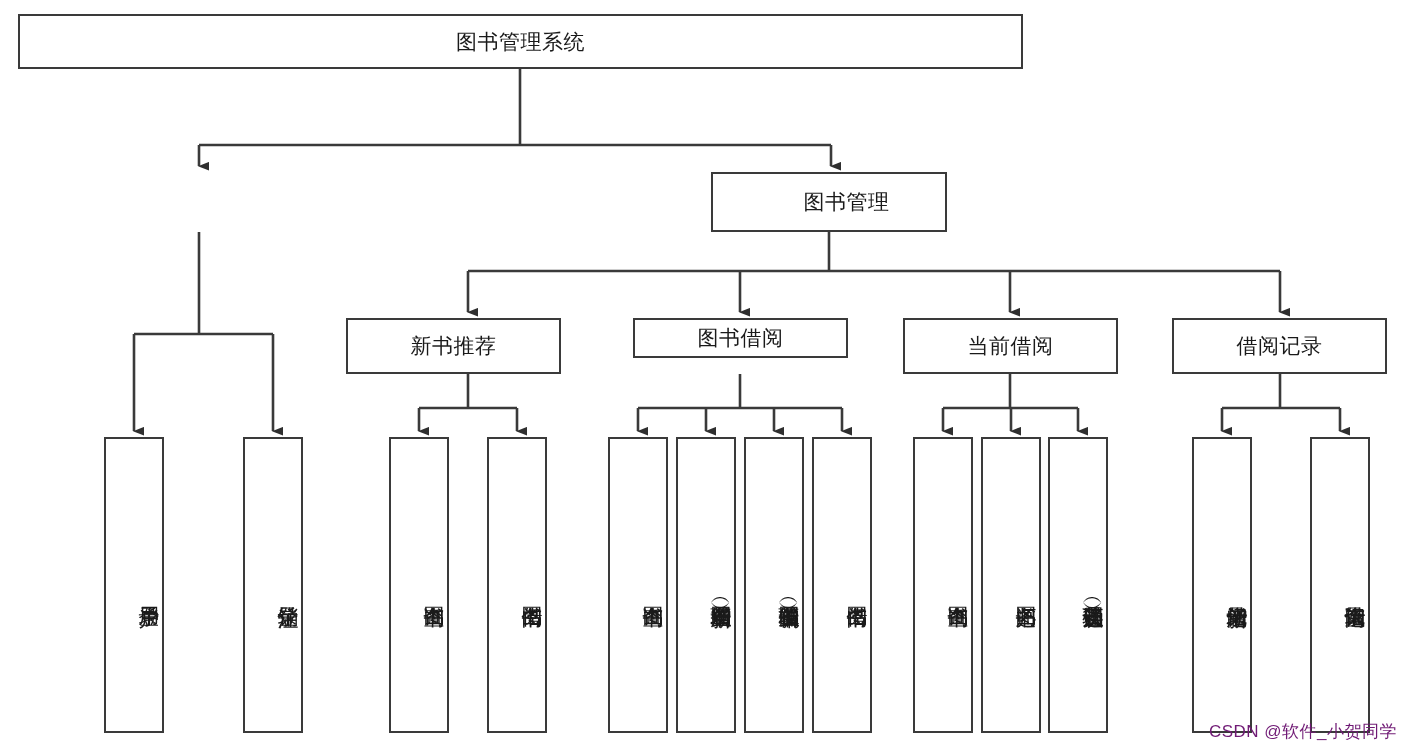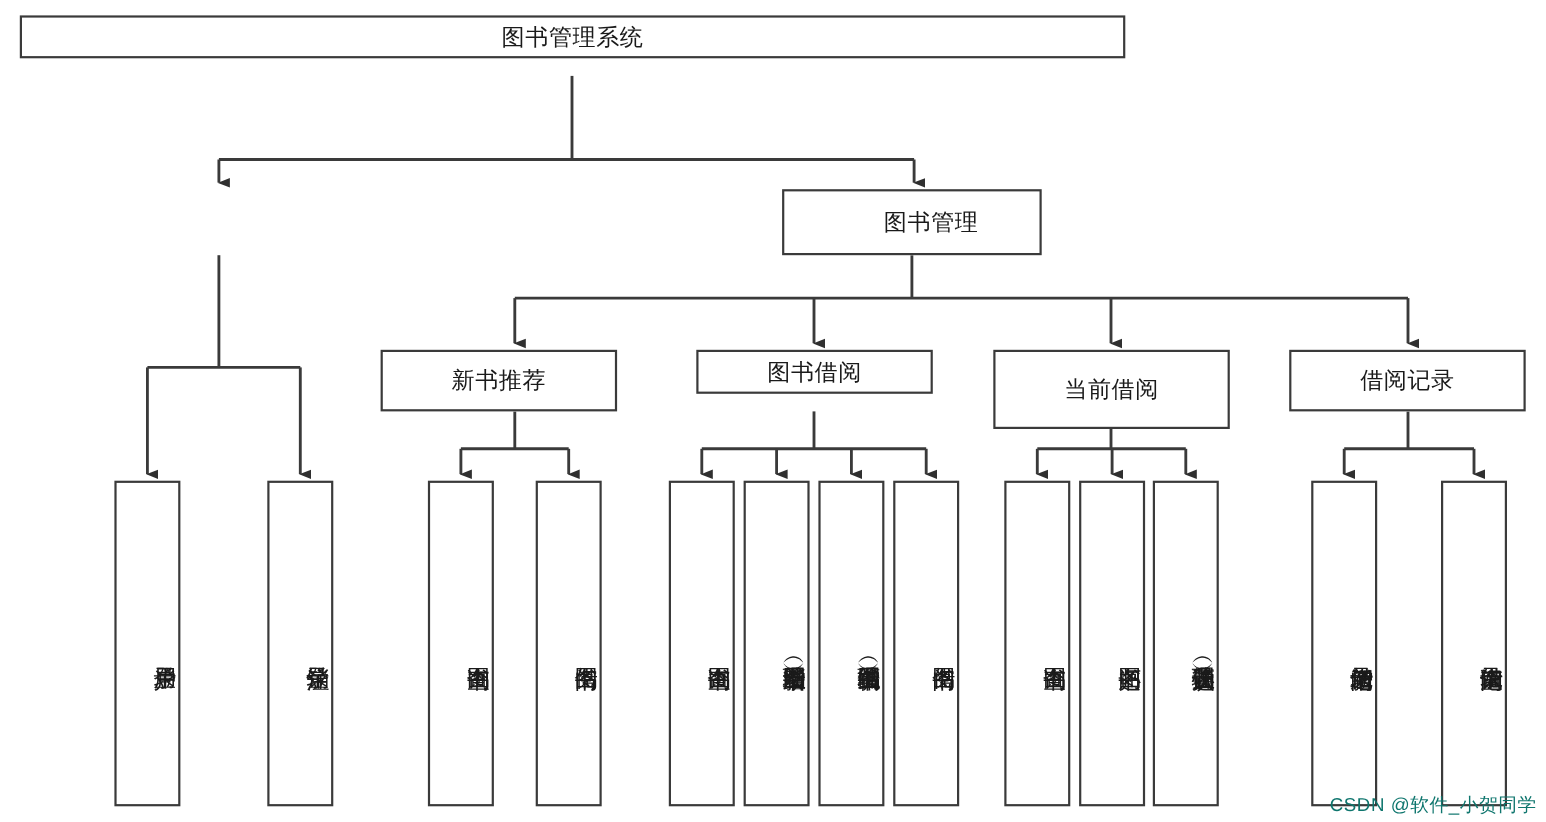--- a/index.html
+++ b/index.html
@@ -51,21 +51,21 @@
   }
   .node.vert > span {
     writing-mode: vertical-rl;
     text-orientation: upright;
   }
   #watermark {
     position: absolute;
     right: 8px;
     bottom: 4px;
     font-size: 17px;
-    color: #0f766e;
+    color: #701a75;
     white-space: nowrap;
     letter-spacing: 0.5px;
   }
 </style>
 </head>
 <body>
 
 <div id="canvas">
 
   <svg id="edges" viewBox="0 0 1405 747" xmlns="http://www.w3.org/2000/svg">
@@ -111,35 +111,35 @@
       <path d="M1011,408 L1011,431" marker-end="url(#arrow)"></path>
       <path d="M1078,408 L1078,431" marker-end="url(#arrow)"></path>
 
       <path d="M1280,374 L1280,408"></path>
       <path d="M1222,408 L1340,408"></path>
       <path d="M1222,408 L1222,431" marker-end="url(#arrow)"></path>
       <path d="M1340,408 L1340,431" marker-end="url(#arrow)"></path>
     </g>
   </svg>
 
-  <div class="node horiz" style="left:18px; top:14px; width:1005px; height:39px;">
+  <div class="node horiz" style="left:18px; top:14px; width:1005px; height:55px;">
     <span>图书管理系统</span>
   </div>
 
   <div class="node horiz" style="left:711px; top:172px; width:236px; height:60px;padding-left:35px;">
     <span>图书管理</span>
   </div>
 
   <div class="node horiz" style="left:346px; top:318px; width:215px; height:56px;">
     <span>新书推荐</span>
   </div>
   <div class="node horiz" style="left:633px; top:318px; width:215px; height:40px;">
     <span>图书借阅</span>
   </div>
-  <div class="node horiz" style="left:903px; top:318px; width:215px; height:72px;">
+  <div class="node horiz" style="left:903px; top:318px; width:215px; height:56px;">
     <span>当前借阅</span>
   </div>
   <div class="node horiz" style="left:1172px; top:318px; width:215px; height:56px;align-items:center;">
     <span>借阅记录</span>
   </div>
 
   <div class="node vert" style="left:104px; top:437px; width:60px; height:296px;">
     <span>用户登录</span>
   </div>
   <div class="node vert" style="left:243px; top:437px; width:60px; height:296px;">

